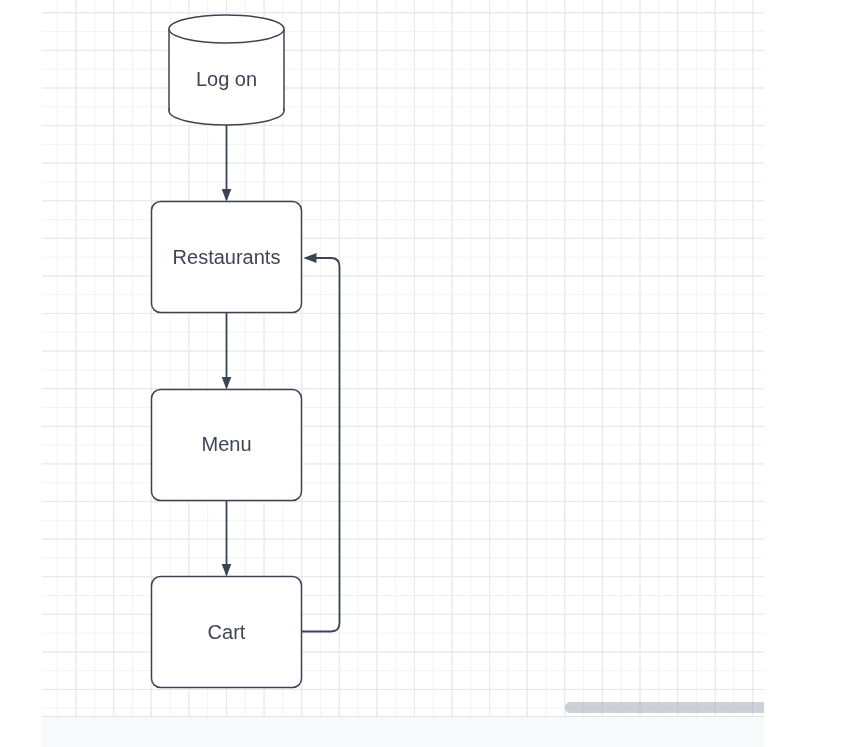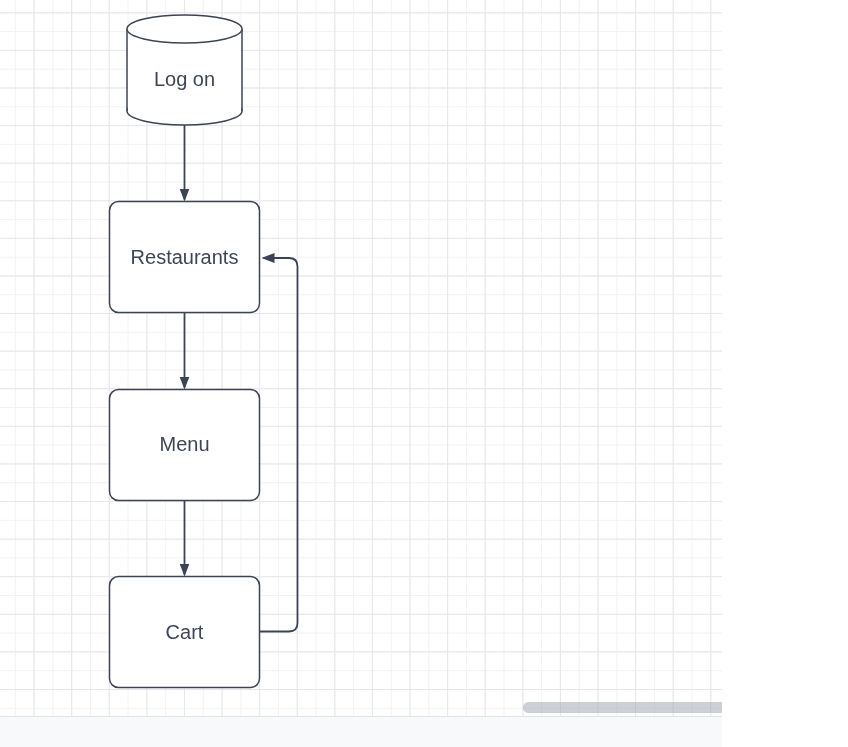--- a/index.html
+++ b/index.html
@@ -6,20 +6,21 @@
   html, body {
     width: 848px; height: 747px;
     overflow: hidden;
     font-family: "Liberation Sans", sans-serif;
     background: #ffffff;
   }
   .viewport {
     position: relative;
     width: 722px; height: 747px;
     overflow: hidden;
+    margin-left: 42px;
   }
   
   .canvas {
     position: absolute;
     left: 0; top: 0;
     width: 848px; height: 716px;
     background-color: #ffffff;
     background-image:
       linear-gradient(90deg,  #e6e7ea 1px, transparent 1px),
       linear-gradient(180deg, #e6e7ea 1px, transparent 1px),

